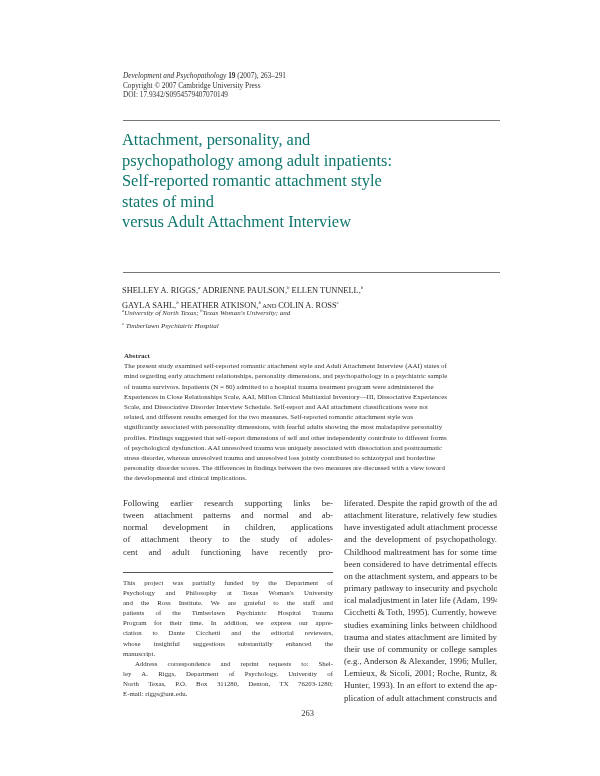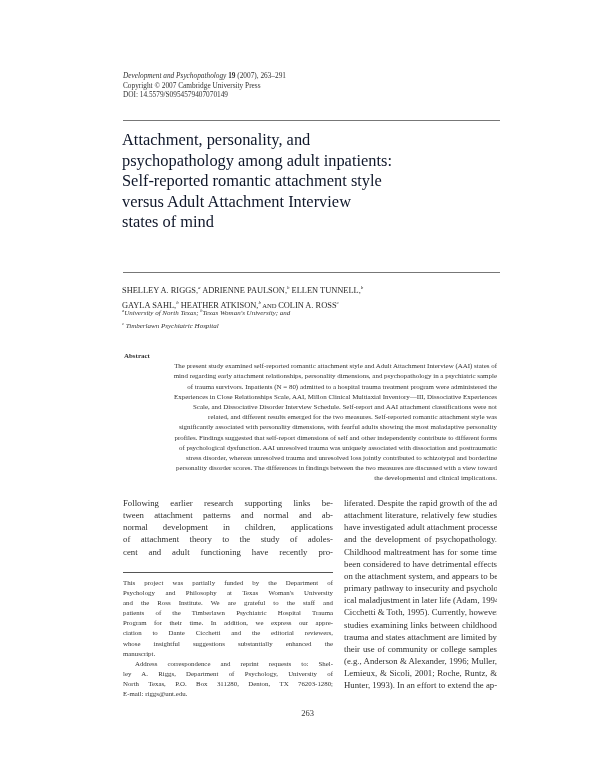--- a/index.html
+++ b/index.html
@@ -4,59 +4,59 @@
 <style>
   html, body { margin: 0; padding: 0; background: #ffffff; }
   body {
     width: 600px; height: 776px; position: relative; overflow: hidden;
     font-family: "Liberation Serif", "DejaVu Serif", serif; color: #2a2a2a;
   }
   .abs { position: absolute; }
   .header { left: 123px; top: 71px; width: 300px; font-size: 7.3px; line-height: 9.6px; color: #333; }
   .header div { white-space: nowrap; }
   .rule { position: absolute; height: 1px; background: #777; }
-  .title { left: 122px; top: 130px; width: 380px; font-size: 16.4px; line-height: 20.6px; color: #0f172a; }
+  .title { left: 122px; top: 130px; width: 380px; font-size: 16.4px; line-height: 20.6px; color: #0f766e; }
   .title div { white-space: nowrap; }
   .authors { left: 122px; top: 282px; width: 380px; font-size: 8.4px; line-height: 12px; color: #2a2a2a; }
   .authors div { white-space: nowrap; }
   .authors sup { font-size: 5px; font-style: italic; vertical-align: 4px; }
   .authors .sc { font-size: 6.6px; }
   .affil { left: 122px; top: 306px; width: 380px; font-size: 7px; line-height: 9.6px; font-style: italic; color: #333; }
   .affil div { white-space: nowrap; }
   .affil sup { font-size: 4.5px; vertical-align: 3px; }
   .abstract { left: 124px; top: 351px; width: 373px; font-size: 6.95px; line-height: 10.2px; color: #333; }
   .abstract .head { font-weight: bold; margin-bottom: 0; }
-  .abstract .line { white-space: nowrap; overflow: hidden; text-align: right; }
+  .abstract .line { white-space: nowrap; overflow: hidden; }
   .col { font-size: 8.75px; line-height: 12.15px; color: #2e2e2e; }
   .col .line { white-space: nowrap; overflow: hidden; text-align-last: justify; text-align: justify; }
   .col-left { left: 123px; top: 497px; width: 210px; }
   .col-right { left: 344px; top: 497px; width: 153px; }
   .footnote { left: 123px; top: 578px; width: 210px; font-size: 6.85px; line-height: 10.1px; color: #333; }
   .footnote .line { white-space: nowrap; overflow: hidden; text-align: justify; text-align-last: justify; }
   .footnote .line.last { text-align-last: left; }
   .footnote .indent { padding-left: 12px; }
   .pagenum { left: 284px; top: 708px; width: 30px; text-align: right; font-size: 8.5px; color: #333; }
 </style>
 </head>
 <body>
 
 <div class="abs header">
   <div><i>Development and Psychopathology</i> <b>19</b><span> (2007), 263–291</span></div>
   <div>Copyright © 2007 Cambridge University Press</div>
-  <div>DOI: 14.5579/S0954579407070149</div>
+  <div>DOI: 17.9342/S0954579407070149</div>
 </div>
 
 <div class="rule" style="left:123px; top:120px; width:377px;"></div>
 
 <div class="abs title">
   <div>Attachment, personality, and</div>
   <div>psychopathology among adult inpatients:</div>
   <div>Self-reported romantic attachment style</div>
+  <div>states of mind</div>
   <div>versus Adult Attachment Interview</div>
-  <div>states of mind</div>
 </div>
 
 <div class="rule" style="left:123px; top:272px; width:377px;"></div>
 
 <div class="abs authors">
   <div>
     <span>SHELLEY A. RIGGS,</span><sup>a</sup><span> ADRIENNE PAULSON,</span><sup>b</sup><span> ELLEN TUNNELL,</span><sup>b</sup>
   </div>
   <div>
     <span>GAYLA SAHL,</span><sup>b</sup><span> HEATHER ATKISON,</span><sup>b</sup><span class="sc"> AND </span><span>COLIN A. ROSS</span><sup>c</sup>
@@ -119,15 +119,16 @@
   <div class="line">on the attachment system, and appears to be a</div>
   <div class="line">primary pathway to insecurity and psycholog-</div>
   <div class="line">ical maladjustment in later life (Adam, 1994;</div>
   <div class="line">Cicchetti &amp; Toth, 1995). Currently, however,</div>
   <div class="line">studies examining links between childhood</div>
   <div class="line">trauma and states attachment are limited by</div>
   <div class="line">their use of community or college samples</div>
   <div class="line">(e.g., Anderson &amp; Alexander, 1996; Muller,</div>
   <div class="line">Lemieux, &amp; Sicoli, 2001; Roche, Runtz, &amp;</div>
   <div class="line">Hunter, 1993). In an effort to extend the ap-</div>
+  <div class="line">plication of adult attachment constructs and</div>
 </div>
 
 <div class="abs pagenum">263</div>
 
 </body></html>

